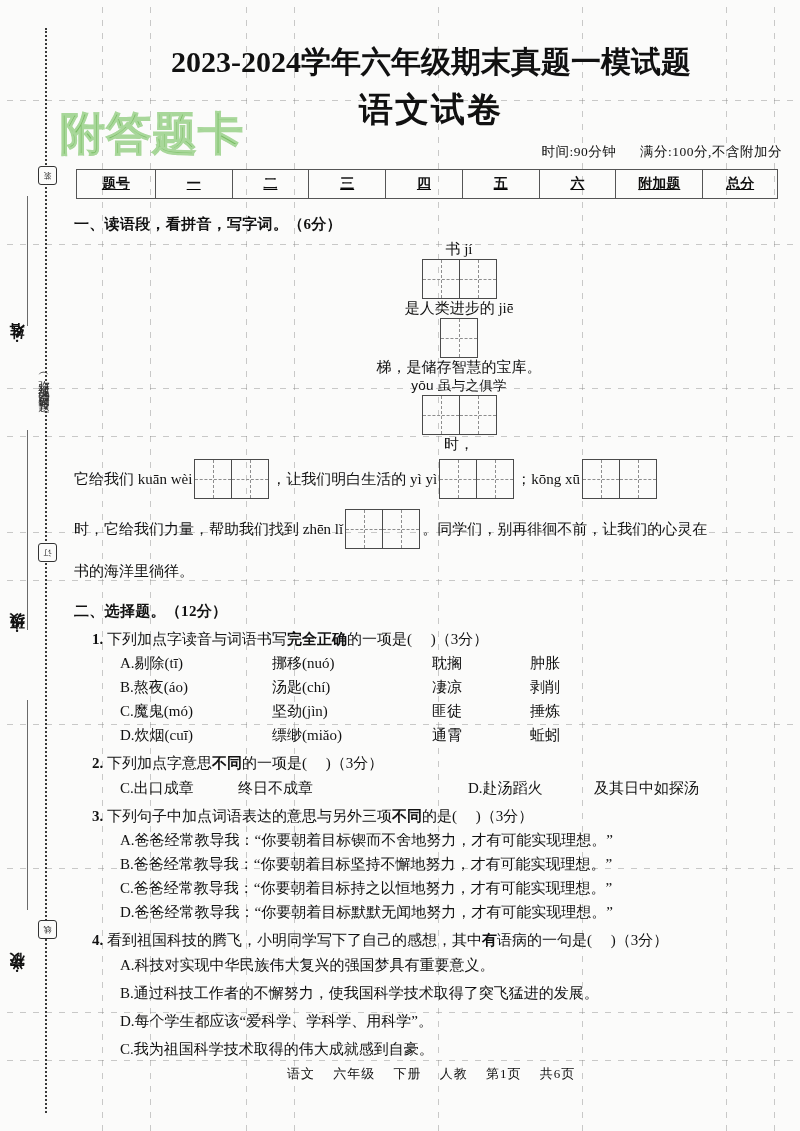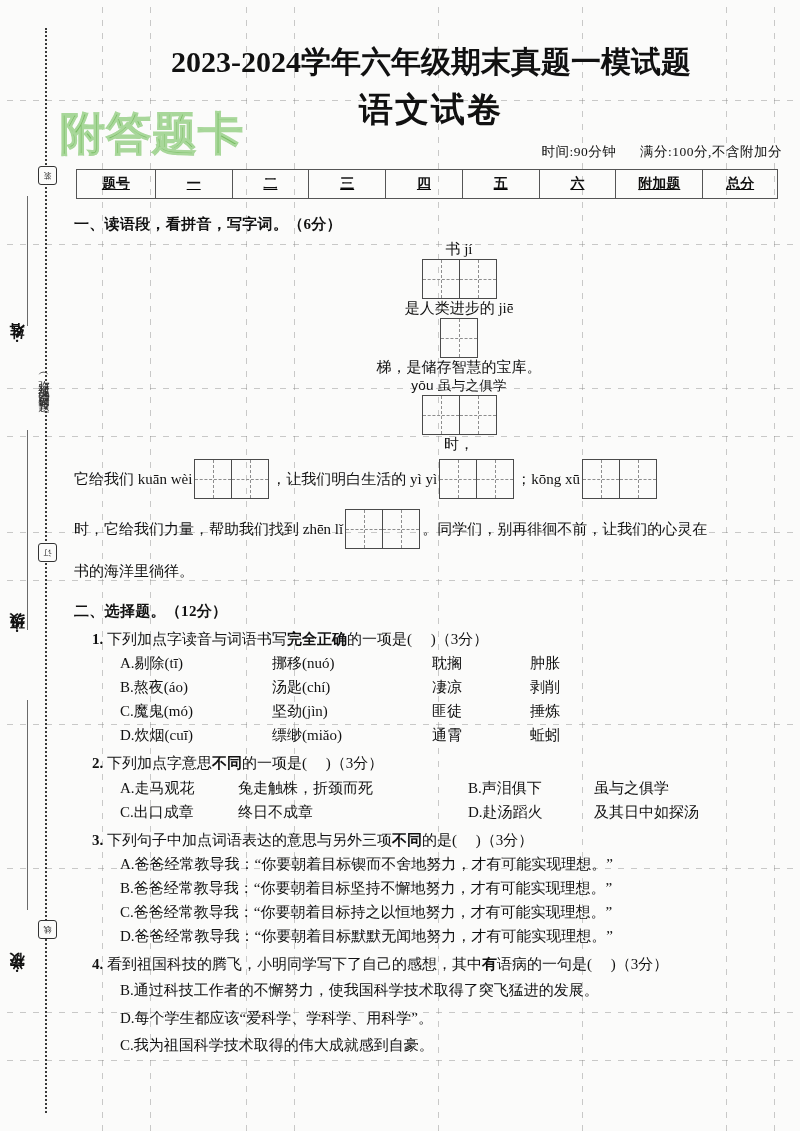--- a/index.html
+++ b/index.html
@@ -402,23 +402,20 @@
         <span class="opt w-a"><span>D.</span><span>炊烟(cuī)</span></span><span class="opt w-b">缥缈(miǎo)</span><span class="opt w-c">通霄</span><span class="opt w-d">蚯蚓</span>
       </div>
     </div>
 
     <div class="q" style="margin-top:4px;">
       <div class="q-stem">
         <span class="q-num">2.</span>
         <span>下列加点字意思</span><span class="bold">不同</span><span>的一项是(</span><span>&nbsp;&nbsp;&nbsp;&nbsp;&nbsp;</span><span>)（3分）</span>
       </div>
       <div class="opt-two">
-        <span class="half-1"><span>A.</span><span>走马观花</span></span><span class="half-2">兔走触株，折颈而死</span><span class="half-3"><span>B.</span><span>声泪俱下</span></span><span>虽与之俱学</span>
-      </div>
-      <div class="opt-two">
         <span class="half-1"><span>C.</span><span>出口成章</span></span><span class="half-2">终日不成章</span><span class="half-3"><span>D.</span><span>赴汤蹈火</span></span><span>及其日中如探汤</span>
       </div>
     </div>
 
     <div class="q" style="margin-top:4px;">
       <div class="q-stem">
         <span class="q-num">3.</span>
         <span>下列句子中加点词语表达的意思与另外三项</span><span class="bold">不同</span><span>的是(</span><span>&nbsp;&nbsp;&nbsp;&nbsp;&nbsp;</span><span>)（3分）</span>
       </div>
       <div class="opt-row">
@@ -434,25 +431,36 @@
         <span>D.</span><span>爸爸经常教导我：“你要朝着目标默默无闻地努力，才有可能实现理想。”</span>
       </div>
     </div>
 
     <div class="q" style="margin-top:4px;">
       <div class="q-stem">
         <span class="q-num">4.</span>
         <span>看到祖国科技的腾飞，小明同学写下了自己的感想，其中</span><span class="bold">有</span><span>语病的一句是(</span><span>&nbsp;&nbsp;&nbsp;&nbsp;&nbsp;</span><span>)（3分）</span>
       </div>
       <div class="opt-row" style="line-height:1.85;">
+        <span>A.</span><span>科技对实现中华民族伟大复兴的强国梦具有重要意义。</span>
+      </div>
+      <div class="opt-row" style="line-height:1.85;">
         <span>B.</span><span>通过科技工作者的不懈努力，使我国科学技术取得了突飞猛进的发展。</span>
       </div>
       <div class="opt-row" style="line-height:1.85;">
         <span>D.</span><span>每个学生都应该“爱科学、学科学、用科学”。</span>
       </div>
       <div class="opt-row" style="line-height:1.85;">
         <span>C.</span><span>我为祖国科学技术取得的伟大成就感到自豪。</span>
       </div>
     </div>
 
+    <div class="footer">
+      <span>语文</span>
+      <span>六年级</span>
+      <span>下册</span>
+      <span>人教</span>
+      <span>第1页</span>
+      <span>共6页</span>
+    </div>
 
   </div>
 </div>
 
 </body></html>

